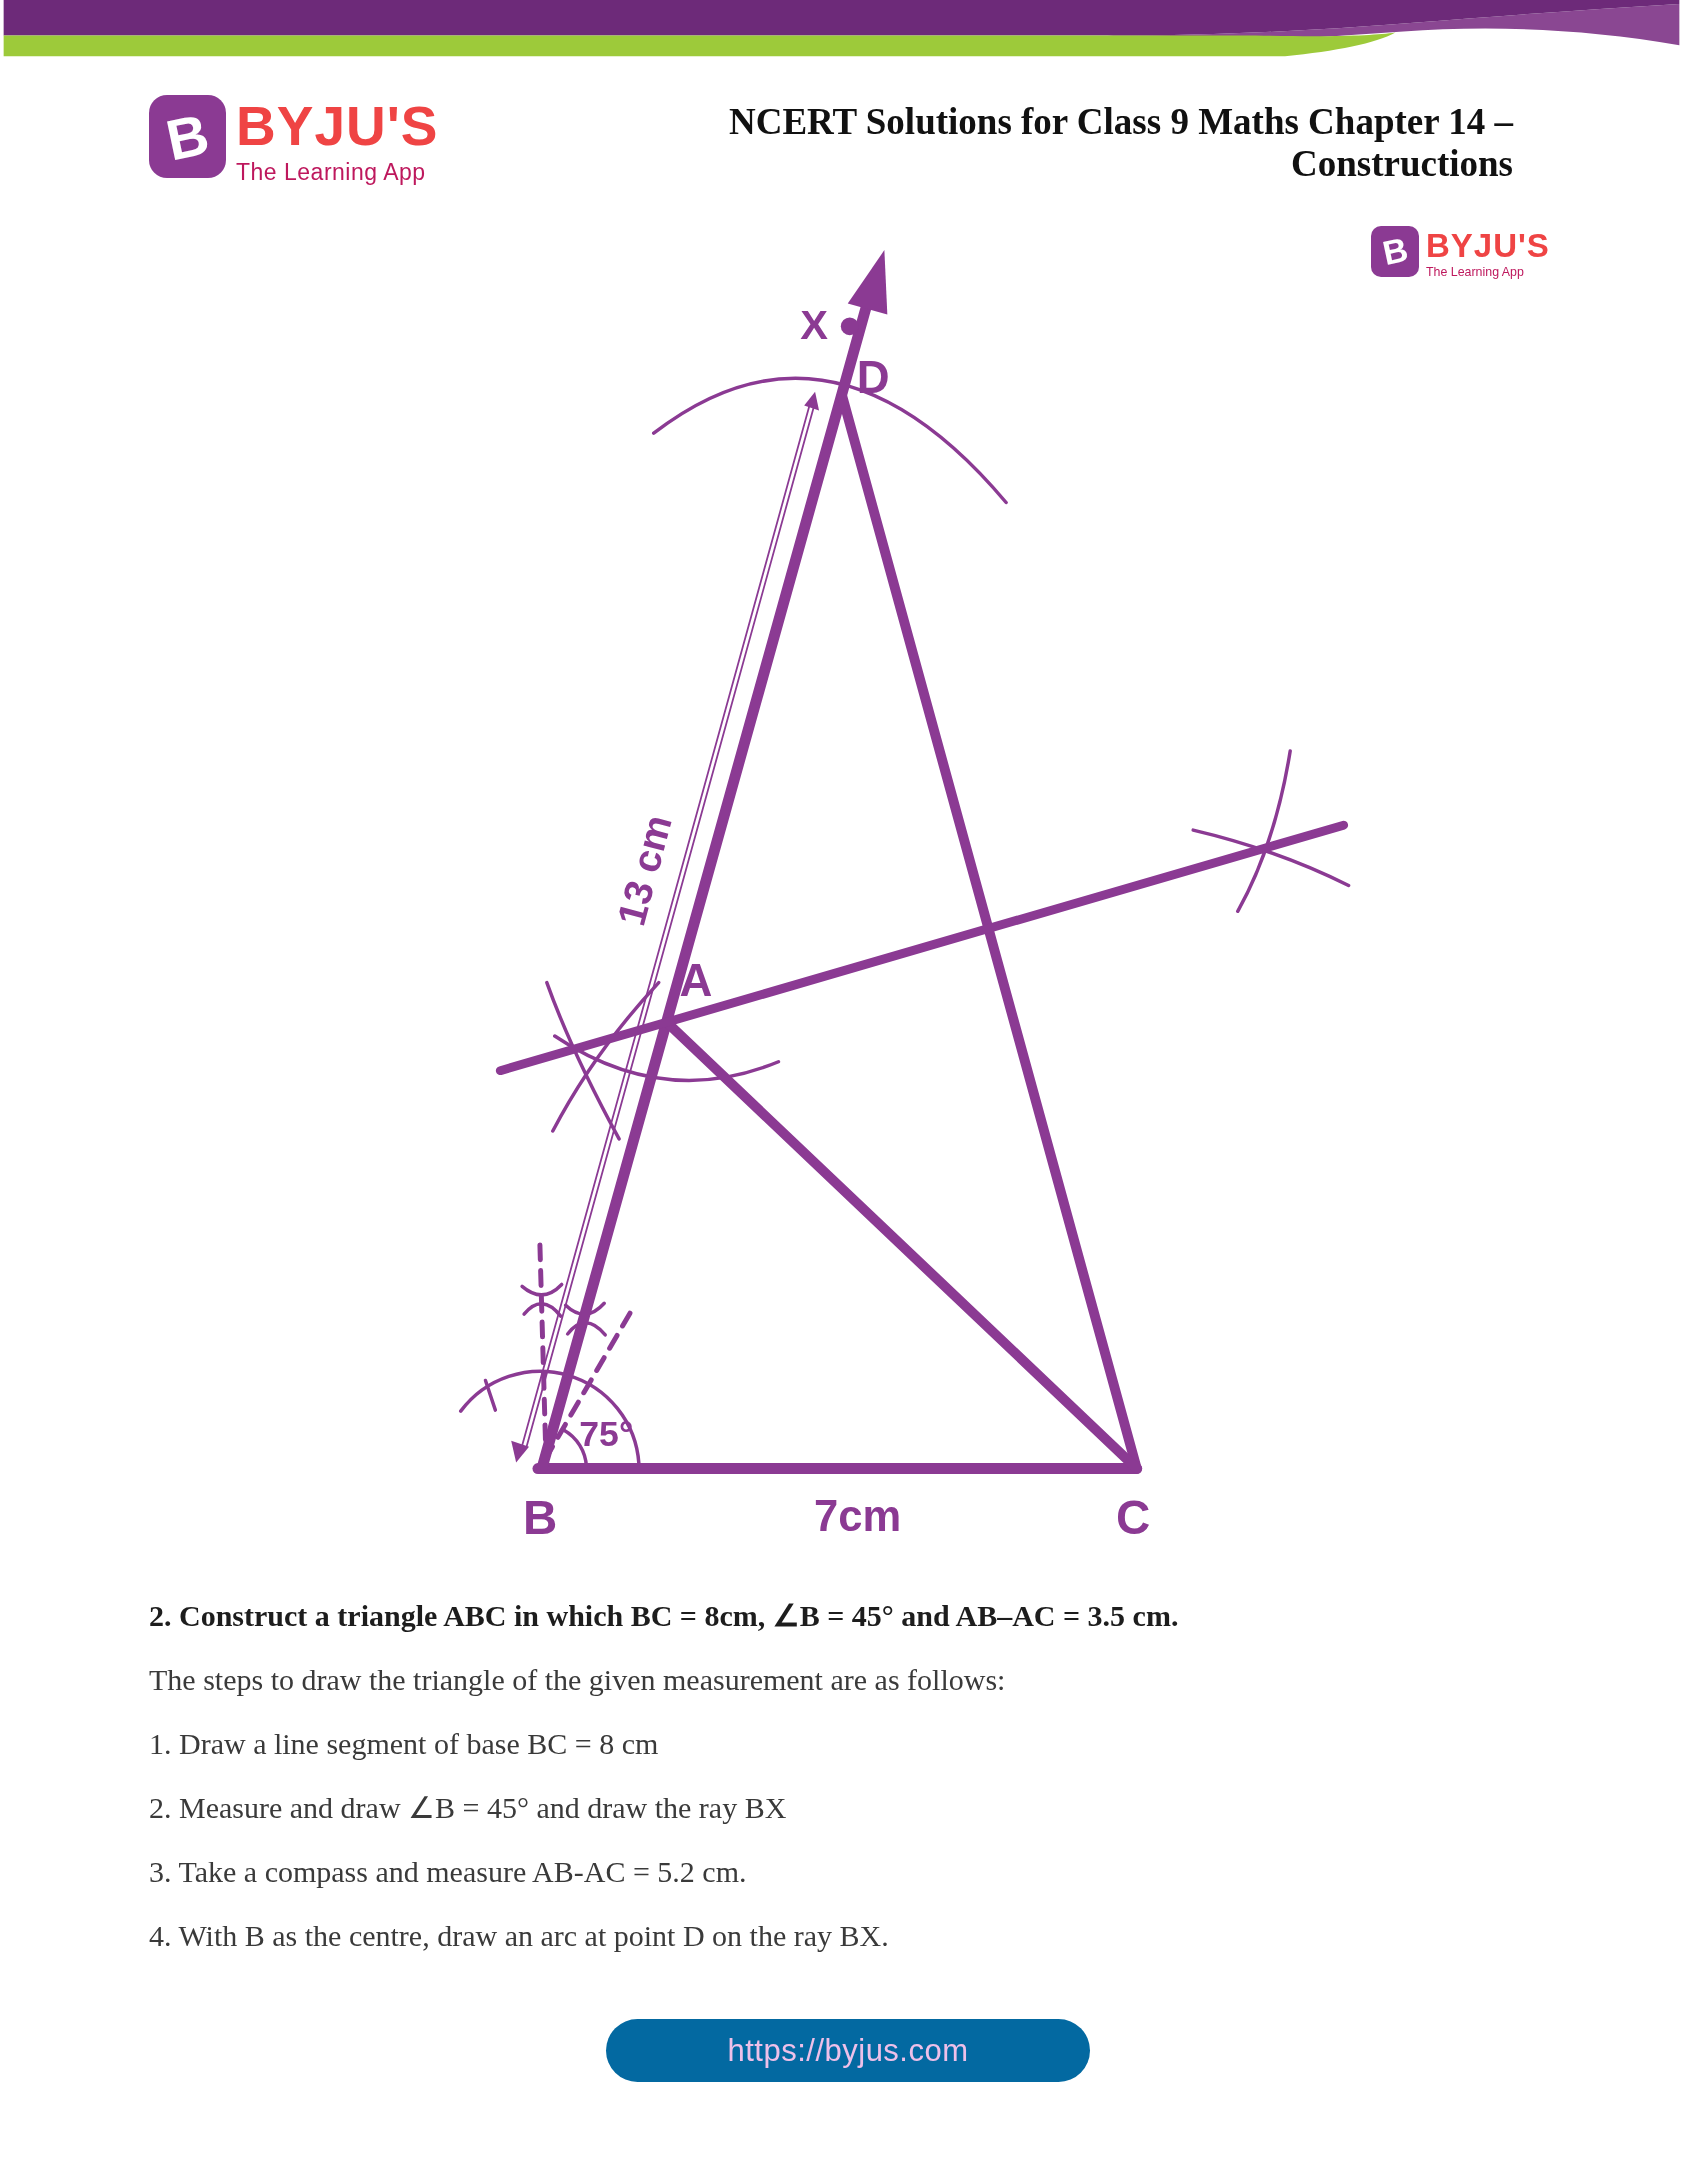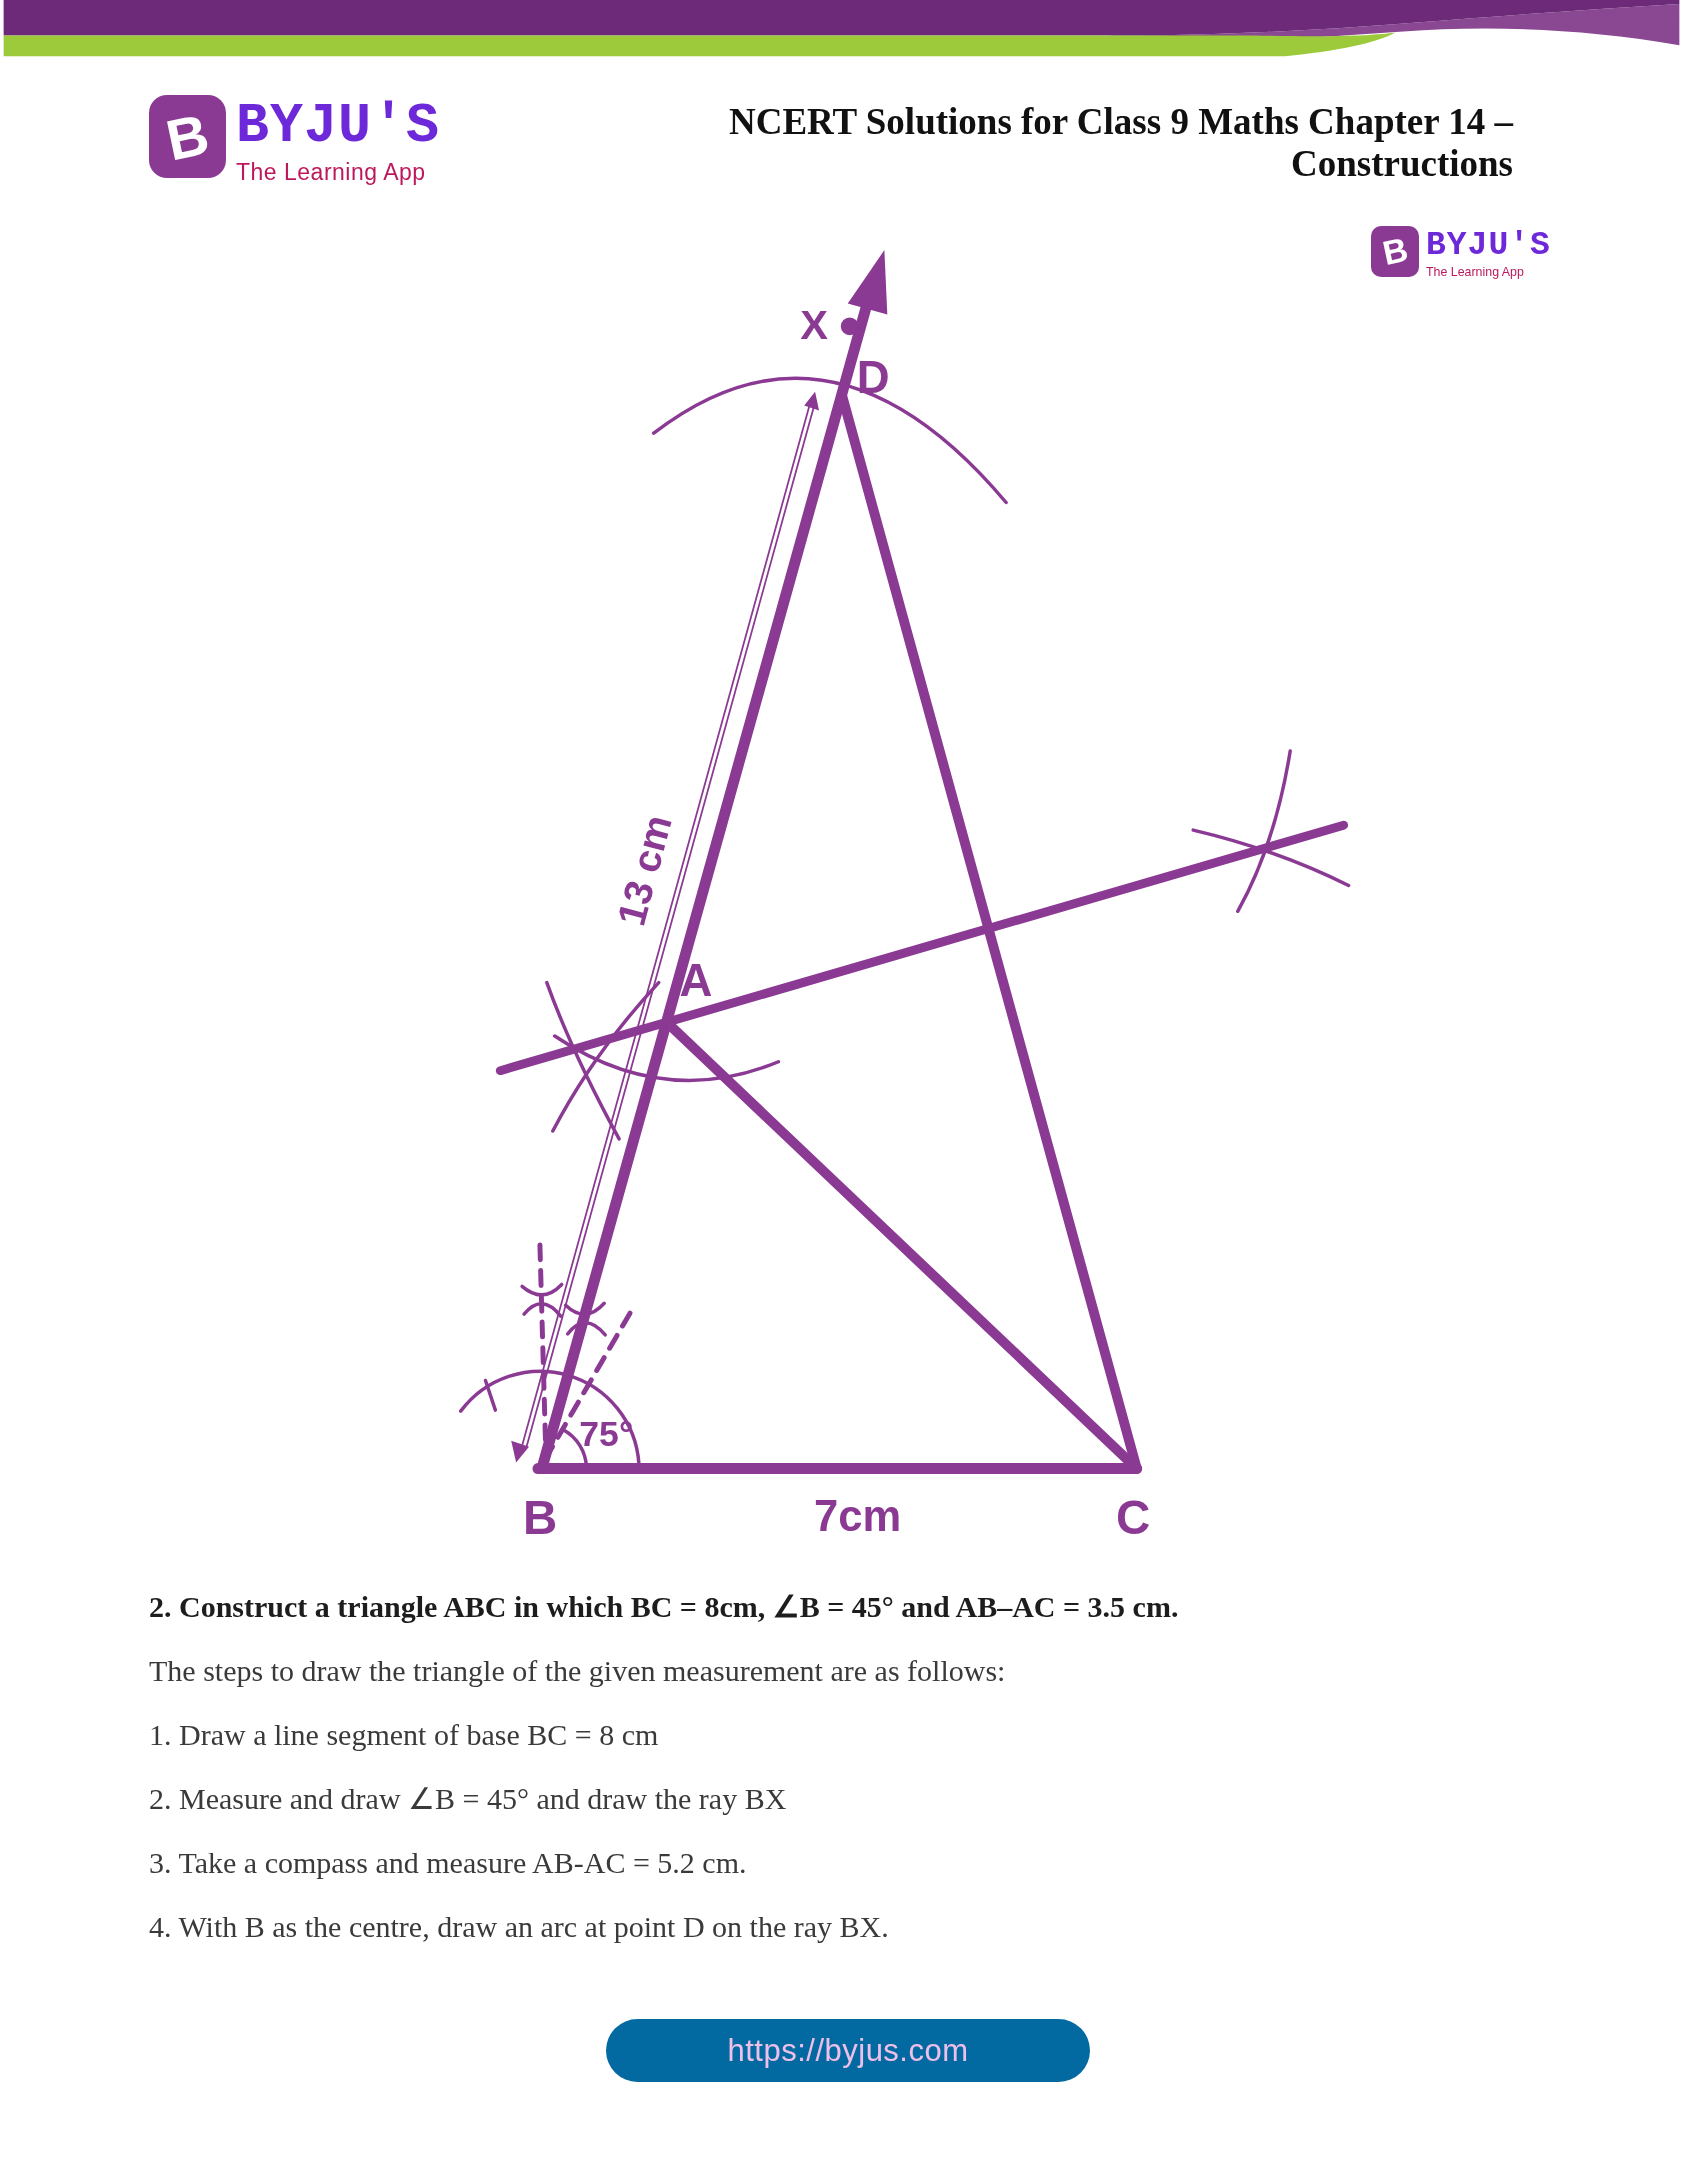--- a/index.html
+++ b/index.html
@@ -12,21 +12,21 @@
   
   .logo{position:absolute;display:flex;align-items:flex-start;}
   .logo-icon{
     background:#8b3a93;border-radius:14px;color:#ffffff;
     display:flex;align-items:center;justify-content:center;
     font-family:"Liberation Sans", sans-serif;font-weight:bold;
   }
   .logo-icon span{display:block;transform:rotate(-12deg);}
   .logo-text{display:flex;flex-direction:column;line-height:1;}
   .logo-name{
-    font-family:Liberation Mono, monospace;font-weight:bold;color:#6d28d9;
+    font-family:Liberation Sans, sans-serif;font-weight:bold;color:#ef4444;
     letter-spacing:1px;
   }
   .logo-tag{font-family:Liberation Sans, sans-serif;color:#be185d;}
   .logo-main{left:149px;top:95px;}
   .logo-main .logo-icon{width:77px;height:83px;font-size:57px;border-radius:18px;}
   .logo-main .logo-text{margin-left:10px;padding-top:4px;}
   .logo-main .logo-name{font-size:55px;}
   .logo-main .logo-tag{font-size:23px;margin-top:7px;letter-spacing:0.5px;}
   .logo-corner{left:1371px;top:226px;}
   .logo-corner .logo-icon{width:48px;height:51px;font-size:34px;border-radius:10px;}
@@ -36,21 +36,21 @@
   
   .page-title{
     position:absolute;top:101px;right:170px;width:891px;text-align:right;
     font-weight:bold;font-size:37px;line-height:42px;color:#111111;
   }
   
   .figure{position:absolute;left:337px;top:228px;}
   
   .content{position:absolute;left:149px;top:1590px;width:1247px;
     font-size:30px;color:#3a3a3a;}
-  .content p{margin:0 0 30px 0;line-height:34px;}
+  .content p{margin:9px 0 30px 0;line-height:34px;}
   .content p.q{font-weight:bold;color:#1d1d1d;}
   
   .footer-pill{
     position:absolute;left:606px;top:2019px;width:484px;height:63px;
     background:#0369a1;border-radius:32px;display:flex;align-items:center;
     justify-content:center;font-family:"Liberation Sans", sans-serif;
     font-size:31px;color:#eec0e9;letter-spacing:0.5px;
   }
 </style>
 </head>

